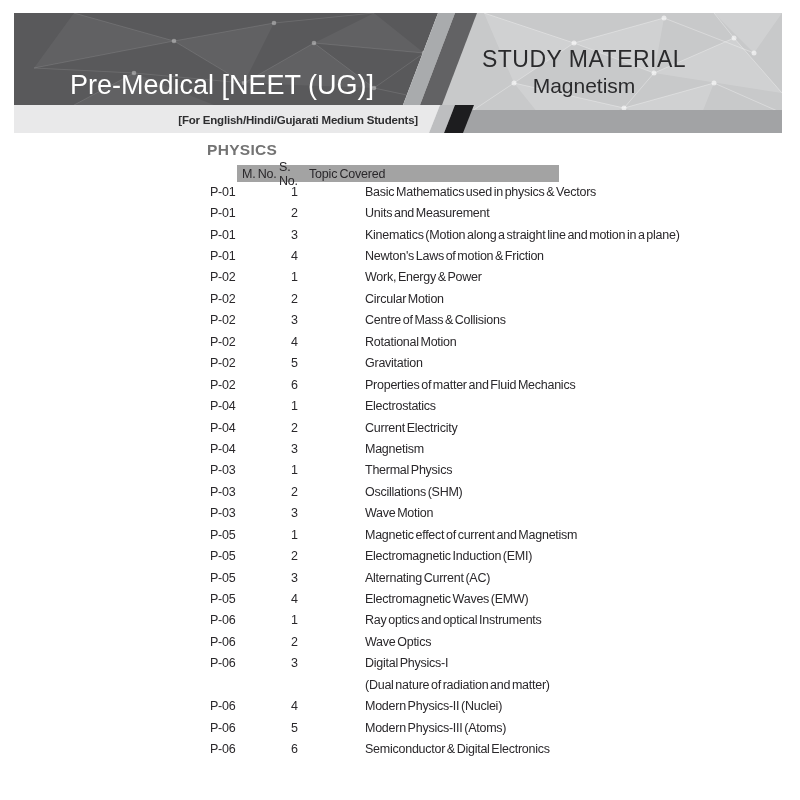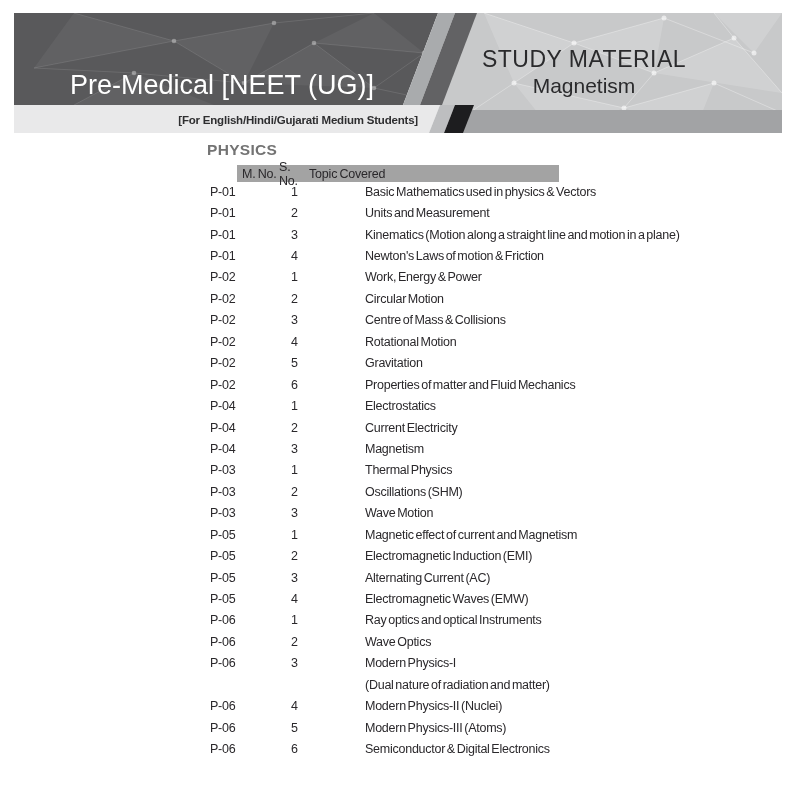--- a/index.html
+++ b/index.html
@@ -230,21 +230,21 @@
       <span class="c-t">Ray optics and optical Instruments</span>
     </div>
       <div class="trow">
       <span class="c-m">P-06</span>
       <span class="c-s">2</span>
       <span class="c-t">Wave Optics</span>
     </div>
       <div class="trow">
       <span class="c-m">P-06</span>
       <span class="c-s">3</span>
-      <span class="c-t">Modern Physics-I</span>
+      <span class="c-t">Digital Physics-I</span>
     </div>
       <div class="trow">
       <span class="c-m"></span>
       <span class="c-s"></span>
       <span class="c-t">(Dual nature of radiation and matter)</span>
     </div>
       <div class="trow">
       <span class="c-m">P-06</span>
       <span class="c-s">4</span>
       <span class="c-t">Modern Physics-II (Nuclei)</span>

